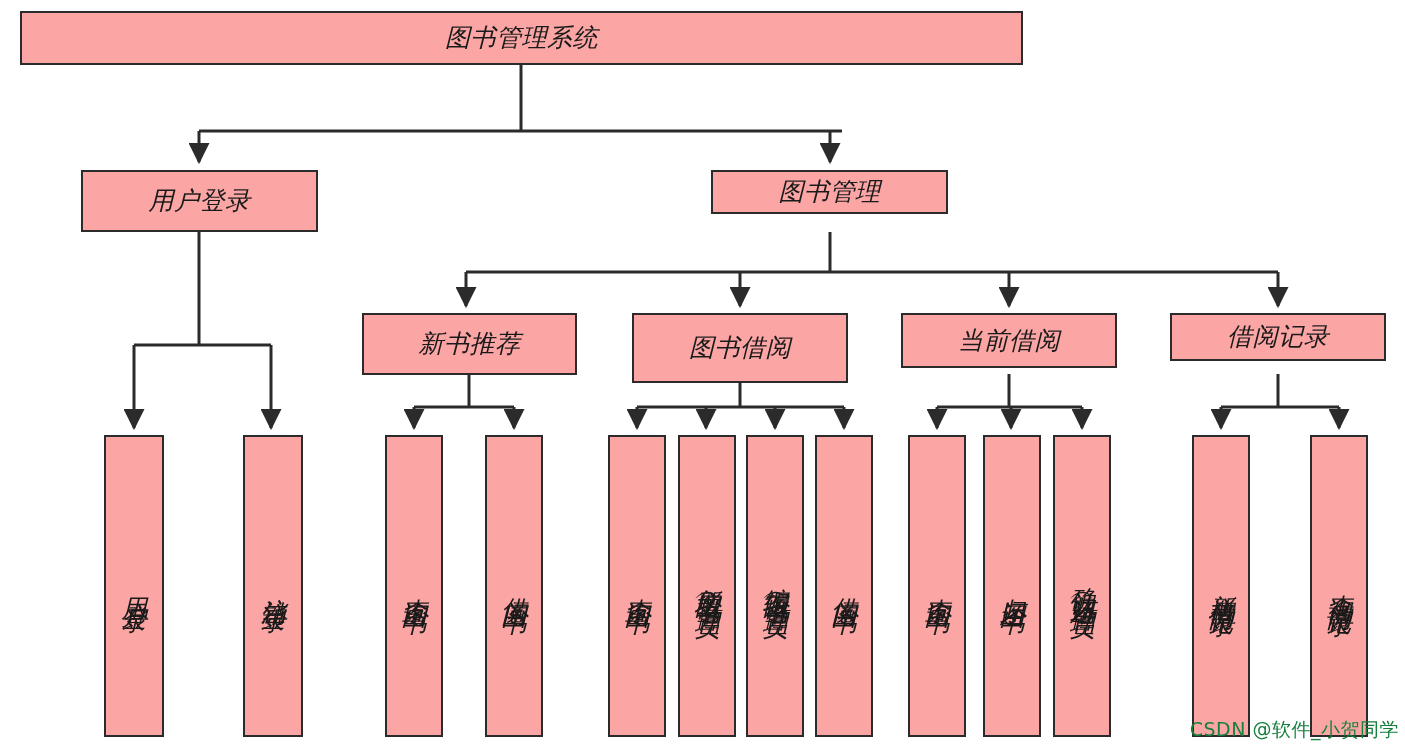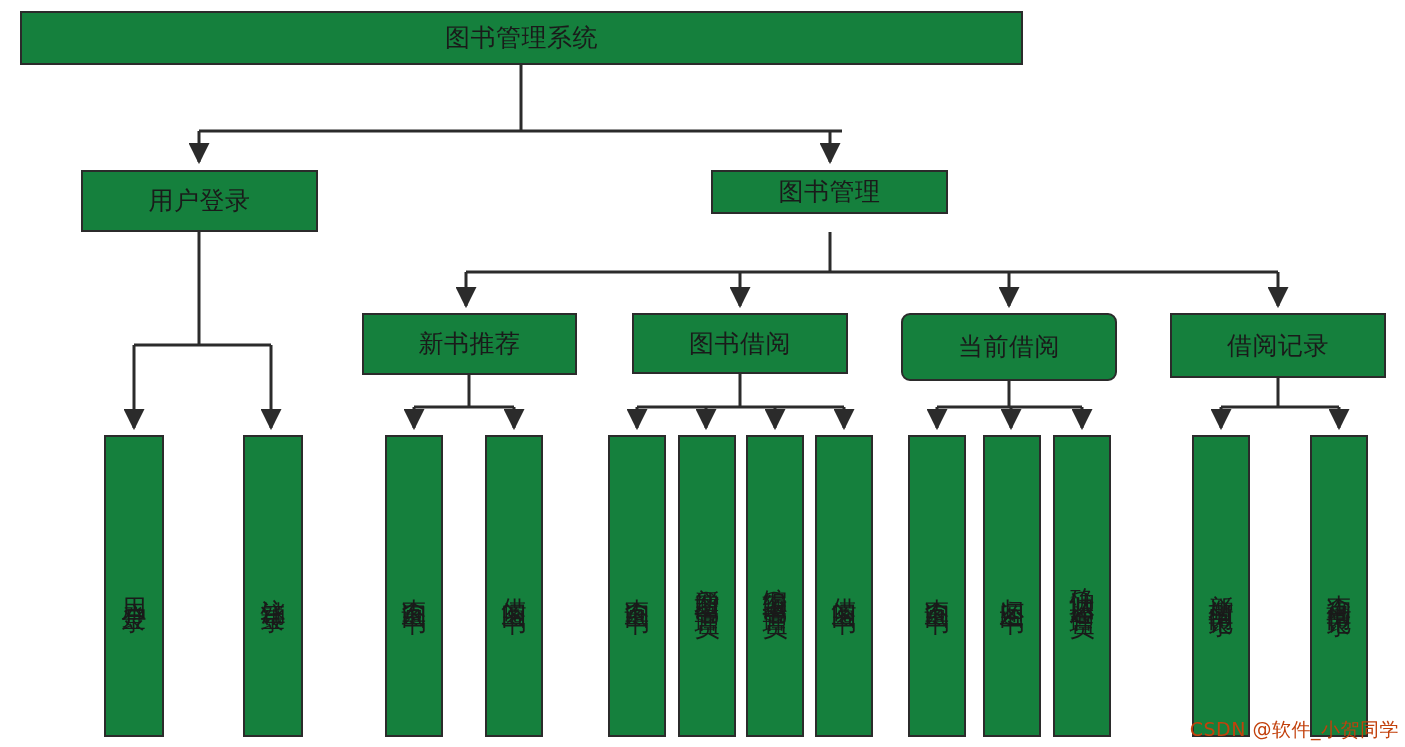--- a/index.html
+++ b/index.html
@@ -22,26 +22,27 @@
     position: absolute;
     left: 0;
     top: 0;
     width: 1405px;
     height: 747px;
     pointer-events: none;
   }
   .node {
     position: absolute;
     box-sizing: border-box;
-    background: #15803d;
+    background: #fca5a5;
     border: 2px solid #2b2b2b;
     display: flex;
     align-items: center;
     justify-content: center;
     color: #1a1a1a;
+    font-style: italic;
   }
   .node .lbl {
     display: block;
     text-align: center;
     line-height: 1.02;
     letter-spacing: 0.5px;
   }
   
   .node.horiz .lbl {
     font-size: 25px;
@@ -60,21 +61,21 @@
     font-size: 25px;
     line-height: 1.0;
     letter-spacing: 4px;
     max-height: 290px;
   }
   .watermark {
     position: absolute;
     right: 6px;
     bottom: 4px;
     font-size: 19px;
-    color: #c2410c;
+    color: #15803d;
     white-space: nowrap;
     letter-spacing: 0.5px;
     margin-left: 46px;
   }
 </style>
 </head>
 <body>
 
 <div id="canvas">
 
@@ -135,27 +136,27 @@
   <div class="node horiz" style="left:81px; top:170px; width:237px; height:62px;">
     <span class="lbl">用户登录</span>
   </div>
   <div class="node horiz" style="left:711px; top:170px; width:237px; height:44px;">
     <span class="lbl">图书管理</span>
   </div>
 
   <div class="node horiz" style="left:362px; top:313px; width:215px; height:62px;">
     <span class="lbl">新书推荐</span>
   </div>
-  <div class="node horiz" style="left:632px; top:313px; width:216px; height:61px;">
+  <div class="node horiz" style="left:632px; top:313px; width:216px; height:70px;">
     <span class="lbl">图书借阅</span>
   </div>
-  <div class="node horiz" style="left:901px; top:313px; width:216px; height:68px;border-radius:9px;">
+  <div class="node horiz" style="left:901px; top:313px; width:216px; height:55px;">
     <span class="lbl">当前借阅</span>
   </div>
-  <div class="node horiz" style="left:1170px; top:313px; width:216px; height:65px;">
+  <div class="node horiz" style="left:1170px; top:313px; width:216px; height:48px;">
     <span class="lbl">借阅记录</span>
   </div>
 
   <div class="node vert" style="left:104px; top:435px; width:60px; height:302px;">
     <span class="lbl">用户登录</span>
   </div>
   <div class="node vert" style="left:243px; top:435px; width:60px; height:302px;">
     <span class="lbl">注销登录</span>
   </div>
 

